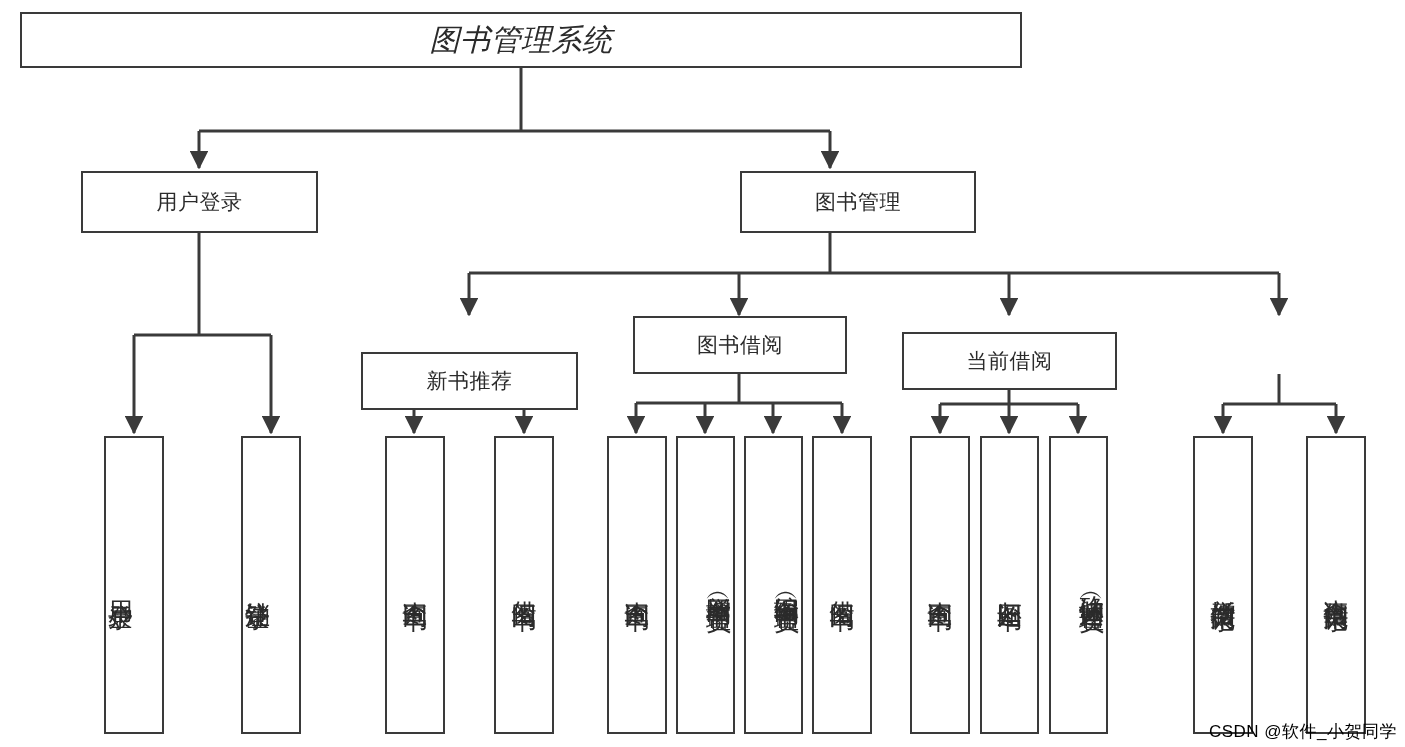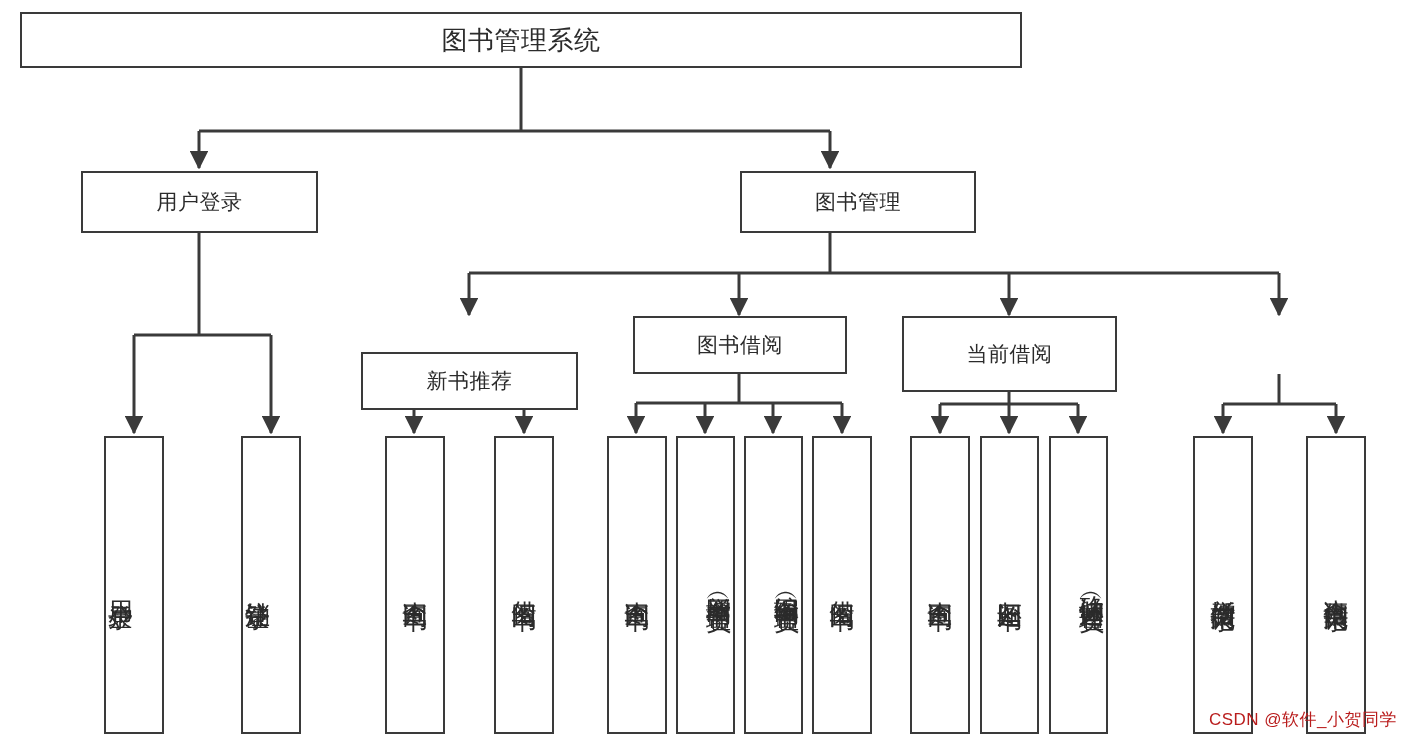--- a/index.html
+++ b/index.html
@@ -34,21 +34,22 @@
     align-items: center;
     justify-content: center;
     color: #2b2b2b;
     line-height: 1.16;
   }
   .node.horiz {
     font-size: 21px;
     letter-spacing: 0.5px;
   }
   .node.root {
-    font-size: 26px;
+    font-size: 30px;
+    font-style: italic;
   }
   
   .node.vert {
     writing-mode: vertical-rl;
     text-orientation: upright;
     font-size: 25px;
     letter-spacing: 2px;
     padding: 6px 0;
   }
   .node.vert.bottom {
@@ -63,23 +64,23 @@
     align-items: center;
     justify-content: center;
   }
   .nodelabel {
     display: block;
     white-space: pre-line;
   }
   .watermark {
     position: absolute;
     right: 8px;
-    bottom: 16px;
+    bottom: 4px;
     font-size: 17px;
-    color: #b91c1c;
+    color: #000000;
     letter-spacing: 0.5px;
     white-space: nowrap;
   }
 </style>
 </head>
 <body>
 
 <div id="canvas">
 
   <svg class="wires" viewBox="0 0 1405 747" xmlns="http://www.w3.org/2000/svg">
@@ -142,21 +143,21 @@
   <div class="node horiz" style="left:740px; top:171px; width:236px; height:62px;">
     <span class="nodelabel">图书管理</span>
   </div>
 
   <div class="node horiz" style="left:361px; top:316px; width:217px; height:58px;margin-top:36px;">
     <span class="nodelabel">新书推荐</span>
   </div>
   <div class="node horiz" style="left:633px; top:316px; width:214px; height:58px;">
     <span class="nodelabel">图书借阅</span>
   </div>
-  <div class="node horiz" style="left:902px; top:316px; width:215px; height:76px;">
+  <div class="node horiz" style="left:902px; top:332px; width:215px; height:58px;">
     <span class="nodelabel">当前借阅</span>
   </div>
 
   <div class="node vert bottom" style="left:104px; top:436px; width:60px; height:298px;">
     <span class="nodelabel">用户登录</span>
   </div>
   <div class="node vert bottom" style="left:241px; top:436px; width:60px; height:298px;">
     <span class="nodelabel">注销登录</span>
   </div>
 

